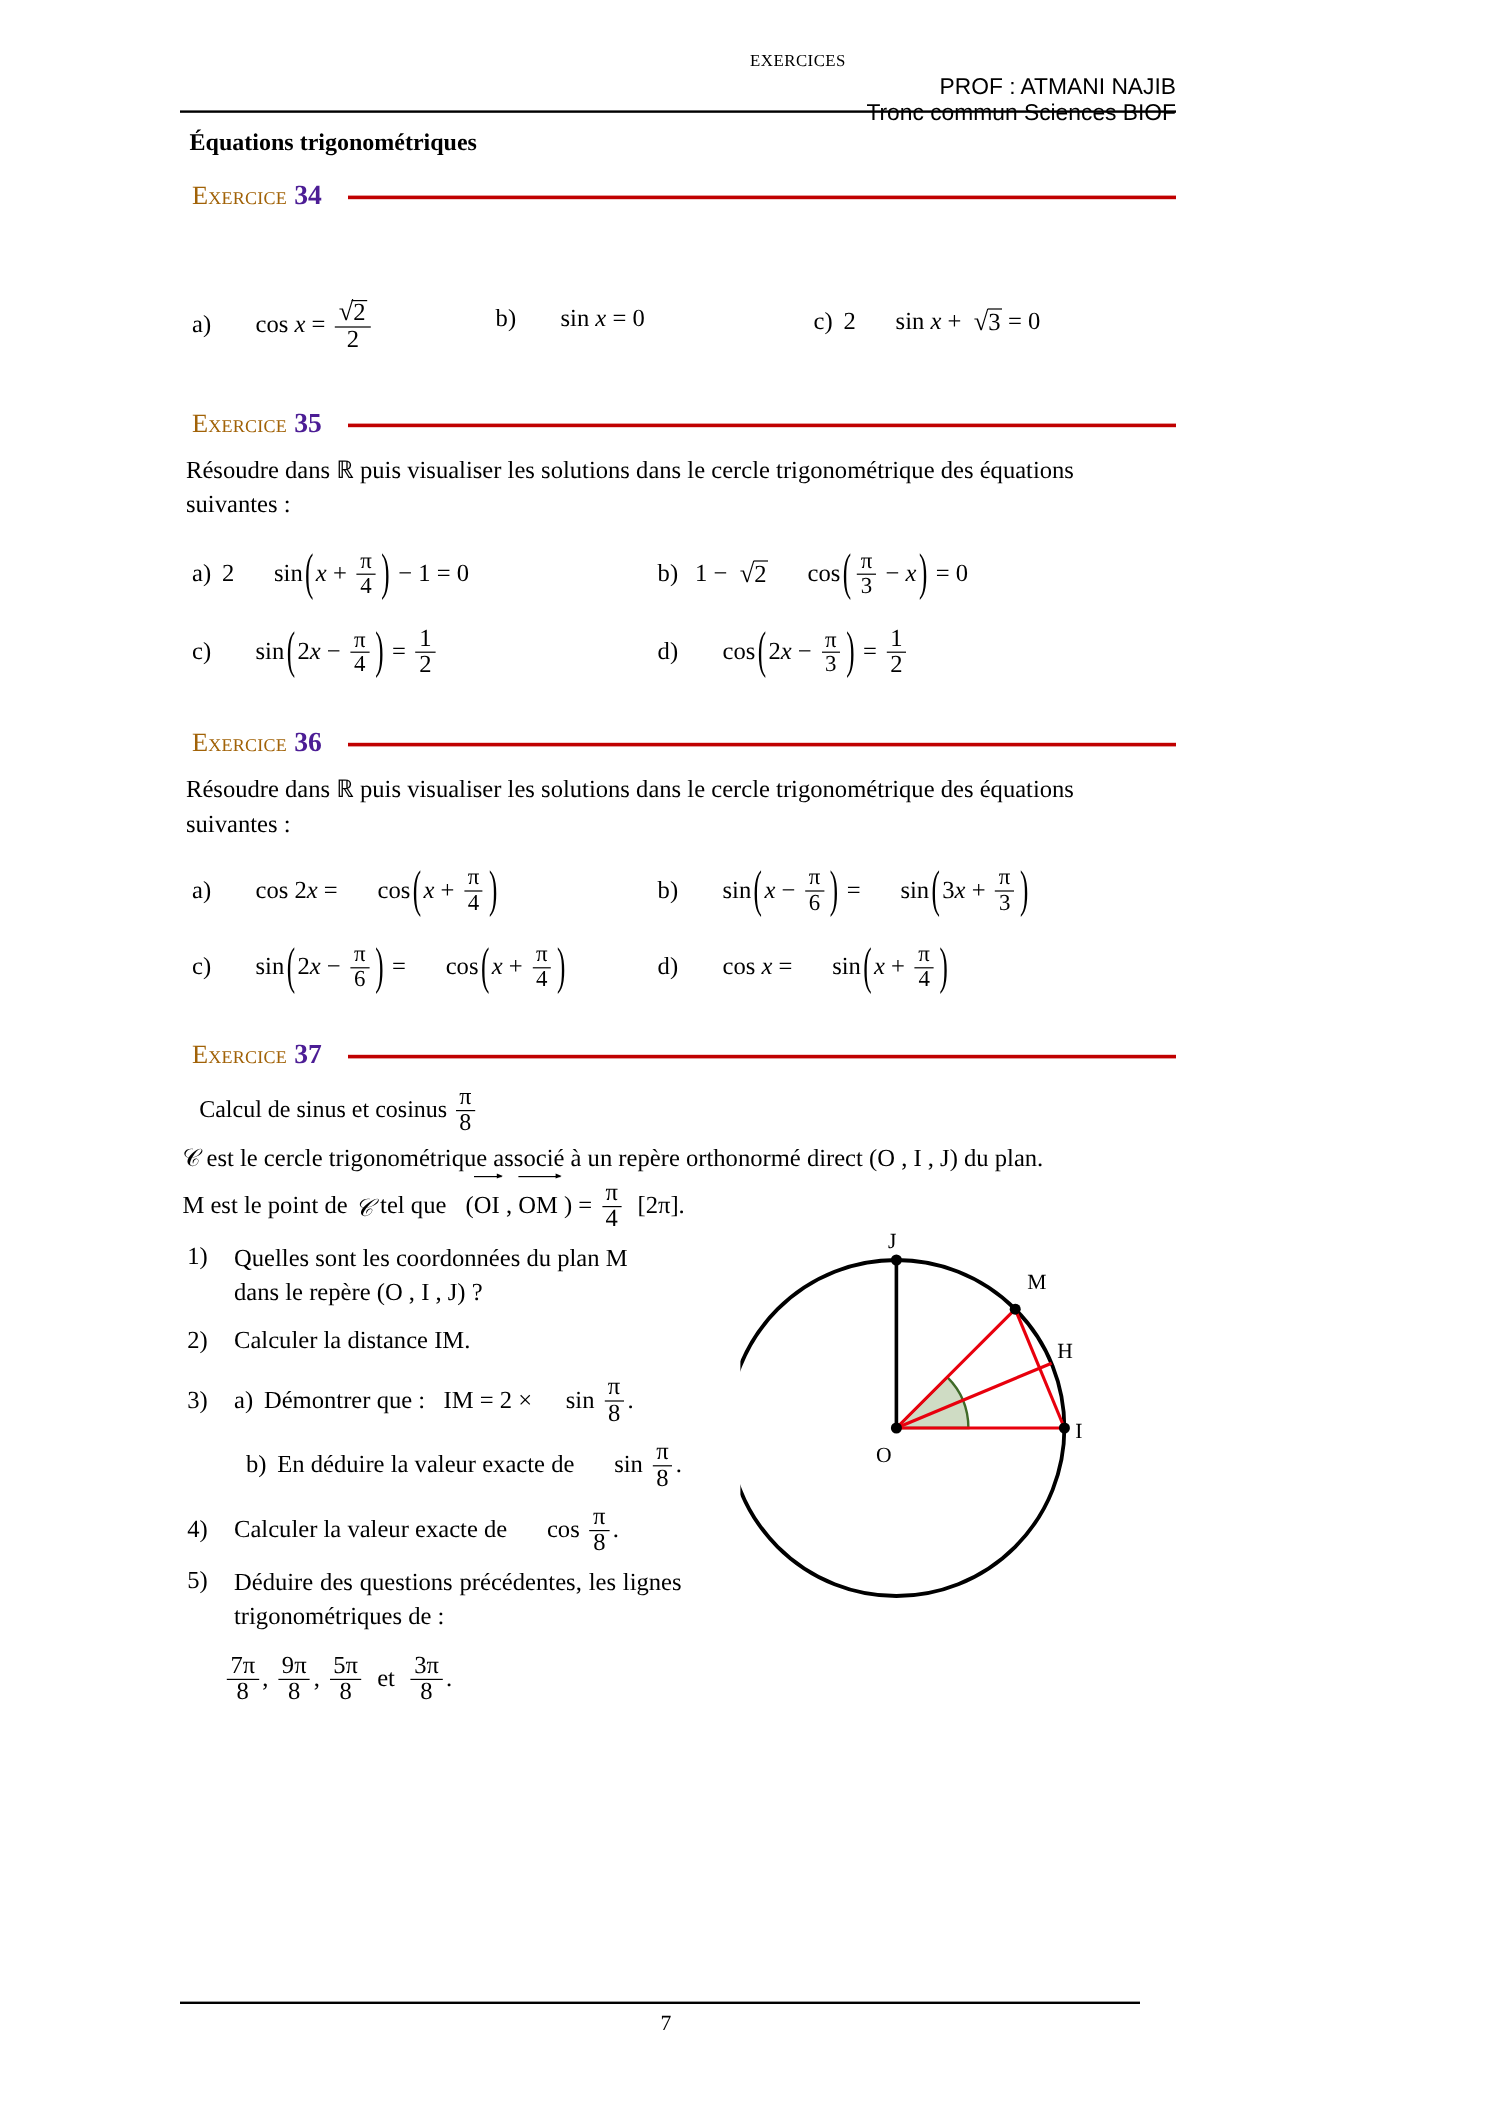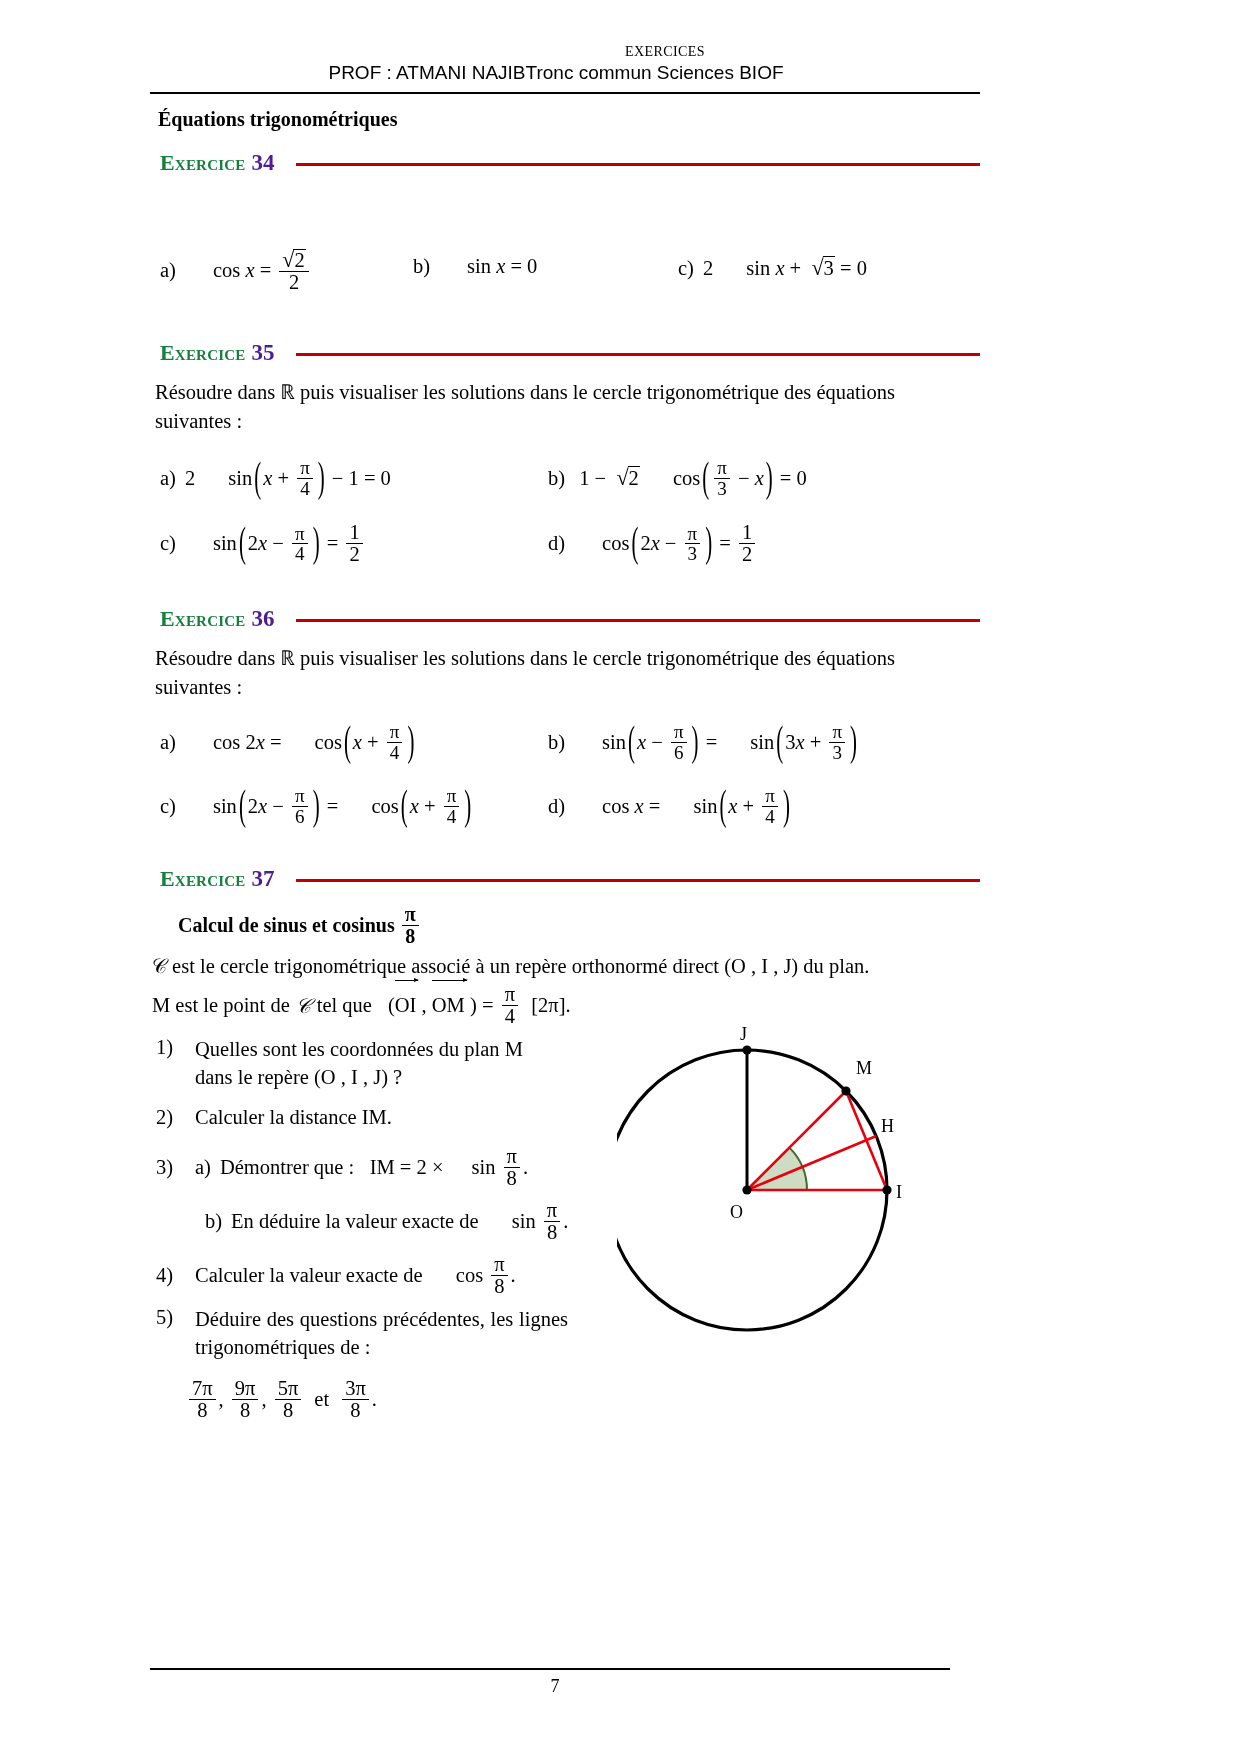--- a/index.html
+++ b/index.html
@@ -14,38 +14,39 @@
   .page{position:absolute;inset:0;}
 
   
   .hdr-center{
     position:absolute;top:44px;left:0;width:1240px;text-align:center;
     font-family:"Liberation Serif", serif;
     font-size:14px;letter-spacing:.4px;font-variant:small-caps;margin-left:45px;
   }
   .hdr-row{
     position:absolute;top:62px;left:132px;width:848px;
-    display:flex;justify-content:center;align-items:flex-end;
+    display:flex;justify-content:space-between;align-items:flex-end;
     font-family:"Liberation Sans", sans-serif;
     font-size:19px;
+    flex-direction:column;
   }
   .hdr-rule{
     position:absolute;top:92px;left:150px;width:830px;height:2px;background:#000;
   }
 
   
   .sec-title{
     position:absolute;left:158px;top:108px;
     font-weight:bold;font-size:20px;
   }
 
   
   .ex-head{position:absolute;left:160px;display:flex;align-items:center;width:820px;}
   .ex-label{
-    color:#15803d;font-weight:bold;font-size:22px;
+    color:#a16207;font-weight:normal;font-size:22px;
     font-variant:small-caps;white-space:nowrap;letter-spacing:.2px;text-align:center;
   }
   .ex-num{color:#4c1d95;font-weight:bold;font-size:23px;margin-left:6px;}
   .ex-rule{flex:1;height:3px;background:#c00000;margin-left:22px;margin-top:2px;}
 
   
   .para{position:absolute;font-size:20.5px;line-height:1.42;}
   .w-full{width:812px;}
 
   
@@ -323,21 +324,21 @@
       <span class="paren">)</span>
     </span>
   </div>
 
   <div class="ex-head" style="top:866px;">
     <span class="ex-label">Exercice</span>
     <span class="ex-num">37</span>
     <span class="ex-rule"></span>
   </div>
 
-  <div class="eqrow" style="left:166px;top:904px;font-weight:bold;font-size:20px;margin-left:12px;">
+  <div class="eqrow" style="left:166px;top:904px;font-weight:normal;font-size:20px;">
     <span>Calcul de sinus et cosinus</span>
     <span class="frac" style="margin-left:7px;">
       <span class="num">π</span>
       <span class="den">8</span>
     </span>
   </div>
 
   <div class="para" style="left:152px;top:952px;width:840px;">𝒞 est le cercle trigonométrique associé à un repère orthonormé direct (O , I , J) du plan.</div>
 
   <div class="eqrow" style="left:152px;top:984px;">

